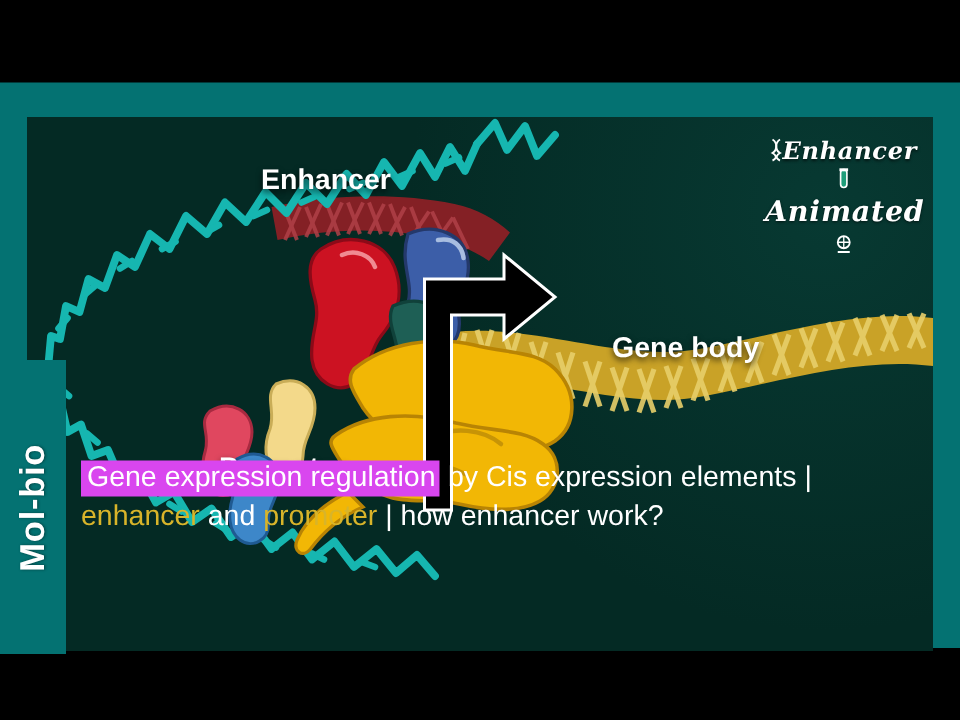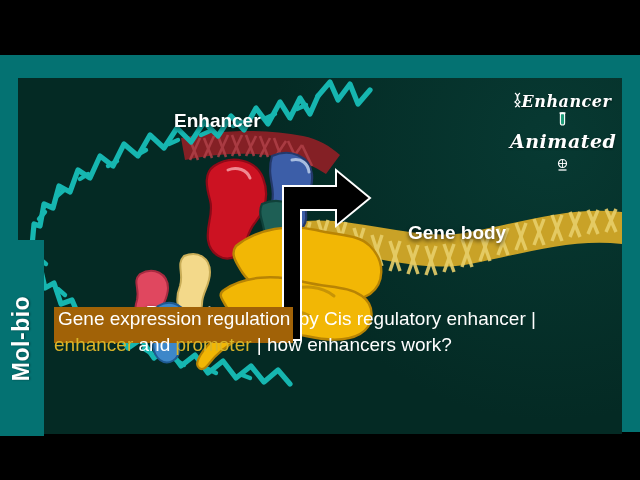--- a/index.html
+++ b/index.html
@@ -92,23 +92,23 @@
     position: absolute;
     left: 54px; top: 252px;
     width: 520px;
     z-index: 7;
     line-height: 1.22;
     font-size: 19px;
   }
   #caption .line { white-space: nowrap; }
   #caption .line1 { margin-bottom: 3px; }
   .cap-hl {
-    background: #a16207;
+    background: #d946ef;
     color: #ffffff;
-    padding: 1px 3px 14px 4px;
+    padding: 1px 3px 2px 4px;
   }
   .cap-white { color: #ffffff; }
   .cap-gold  { color: #d8b42a; }
 
   
   #logo {
     position: absolute;
     right: 8px; top: 14px;
     width: 104px; height: 56px;
     z-index: 8;
@@ -335,24 +335,24 @@
               <path d="M5.5,1.5 L5.5,9.5 M1.5,5.5 L9.5,5.5" stroke="#ffffff" stroke-width="0.9"></path>
             </svg>
           </span>
         </div>
       </div>
 
     </div>
 
     <div id="caption">
       <div class="line line1">
-        <span class="cap-hl">Gene expression regulation</span><span class="cap-white"> by Cis regulatory enhancer |</span>
+        <span class="cap-hl">Gene expression regulation</span><span class="cap-white"> by Cis expression elements |</span>
       </div>
       <div class="line line2">
-        <span class="cap-gold">enhancer</span><span class="cap-white"> and </span><span class="cap-gold">promoter</span><span class="cap-white"> | how enhancers work?</span>
+        <span class="cap-gold">enhancer</span><span class="cap-white"> and </span><span class="cap-gold">promoter</span><span class="cap-white"> | how enhancer work?</span>
       </div>
     </div>
 
     <div id="molbio-tab">
       <span id="molbio-label">Mol-bio</span>
     </div>
 
   </div>
 </div>
 

